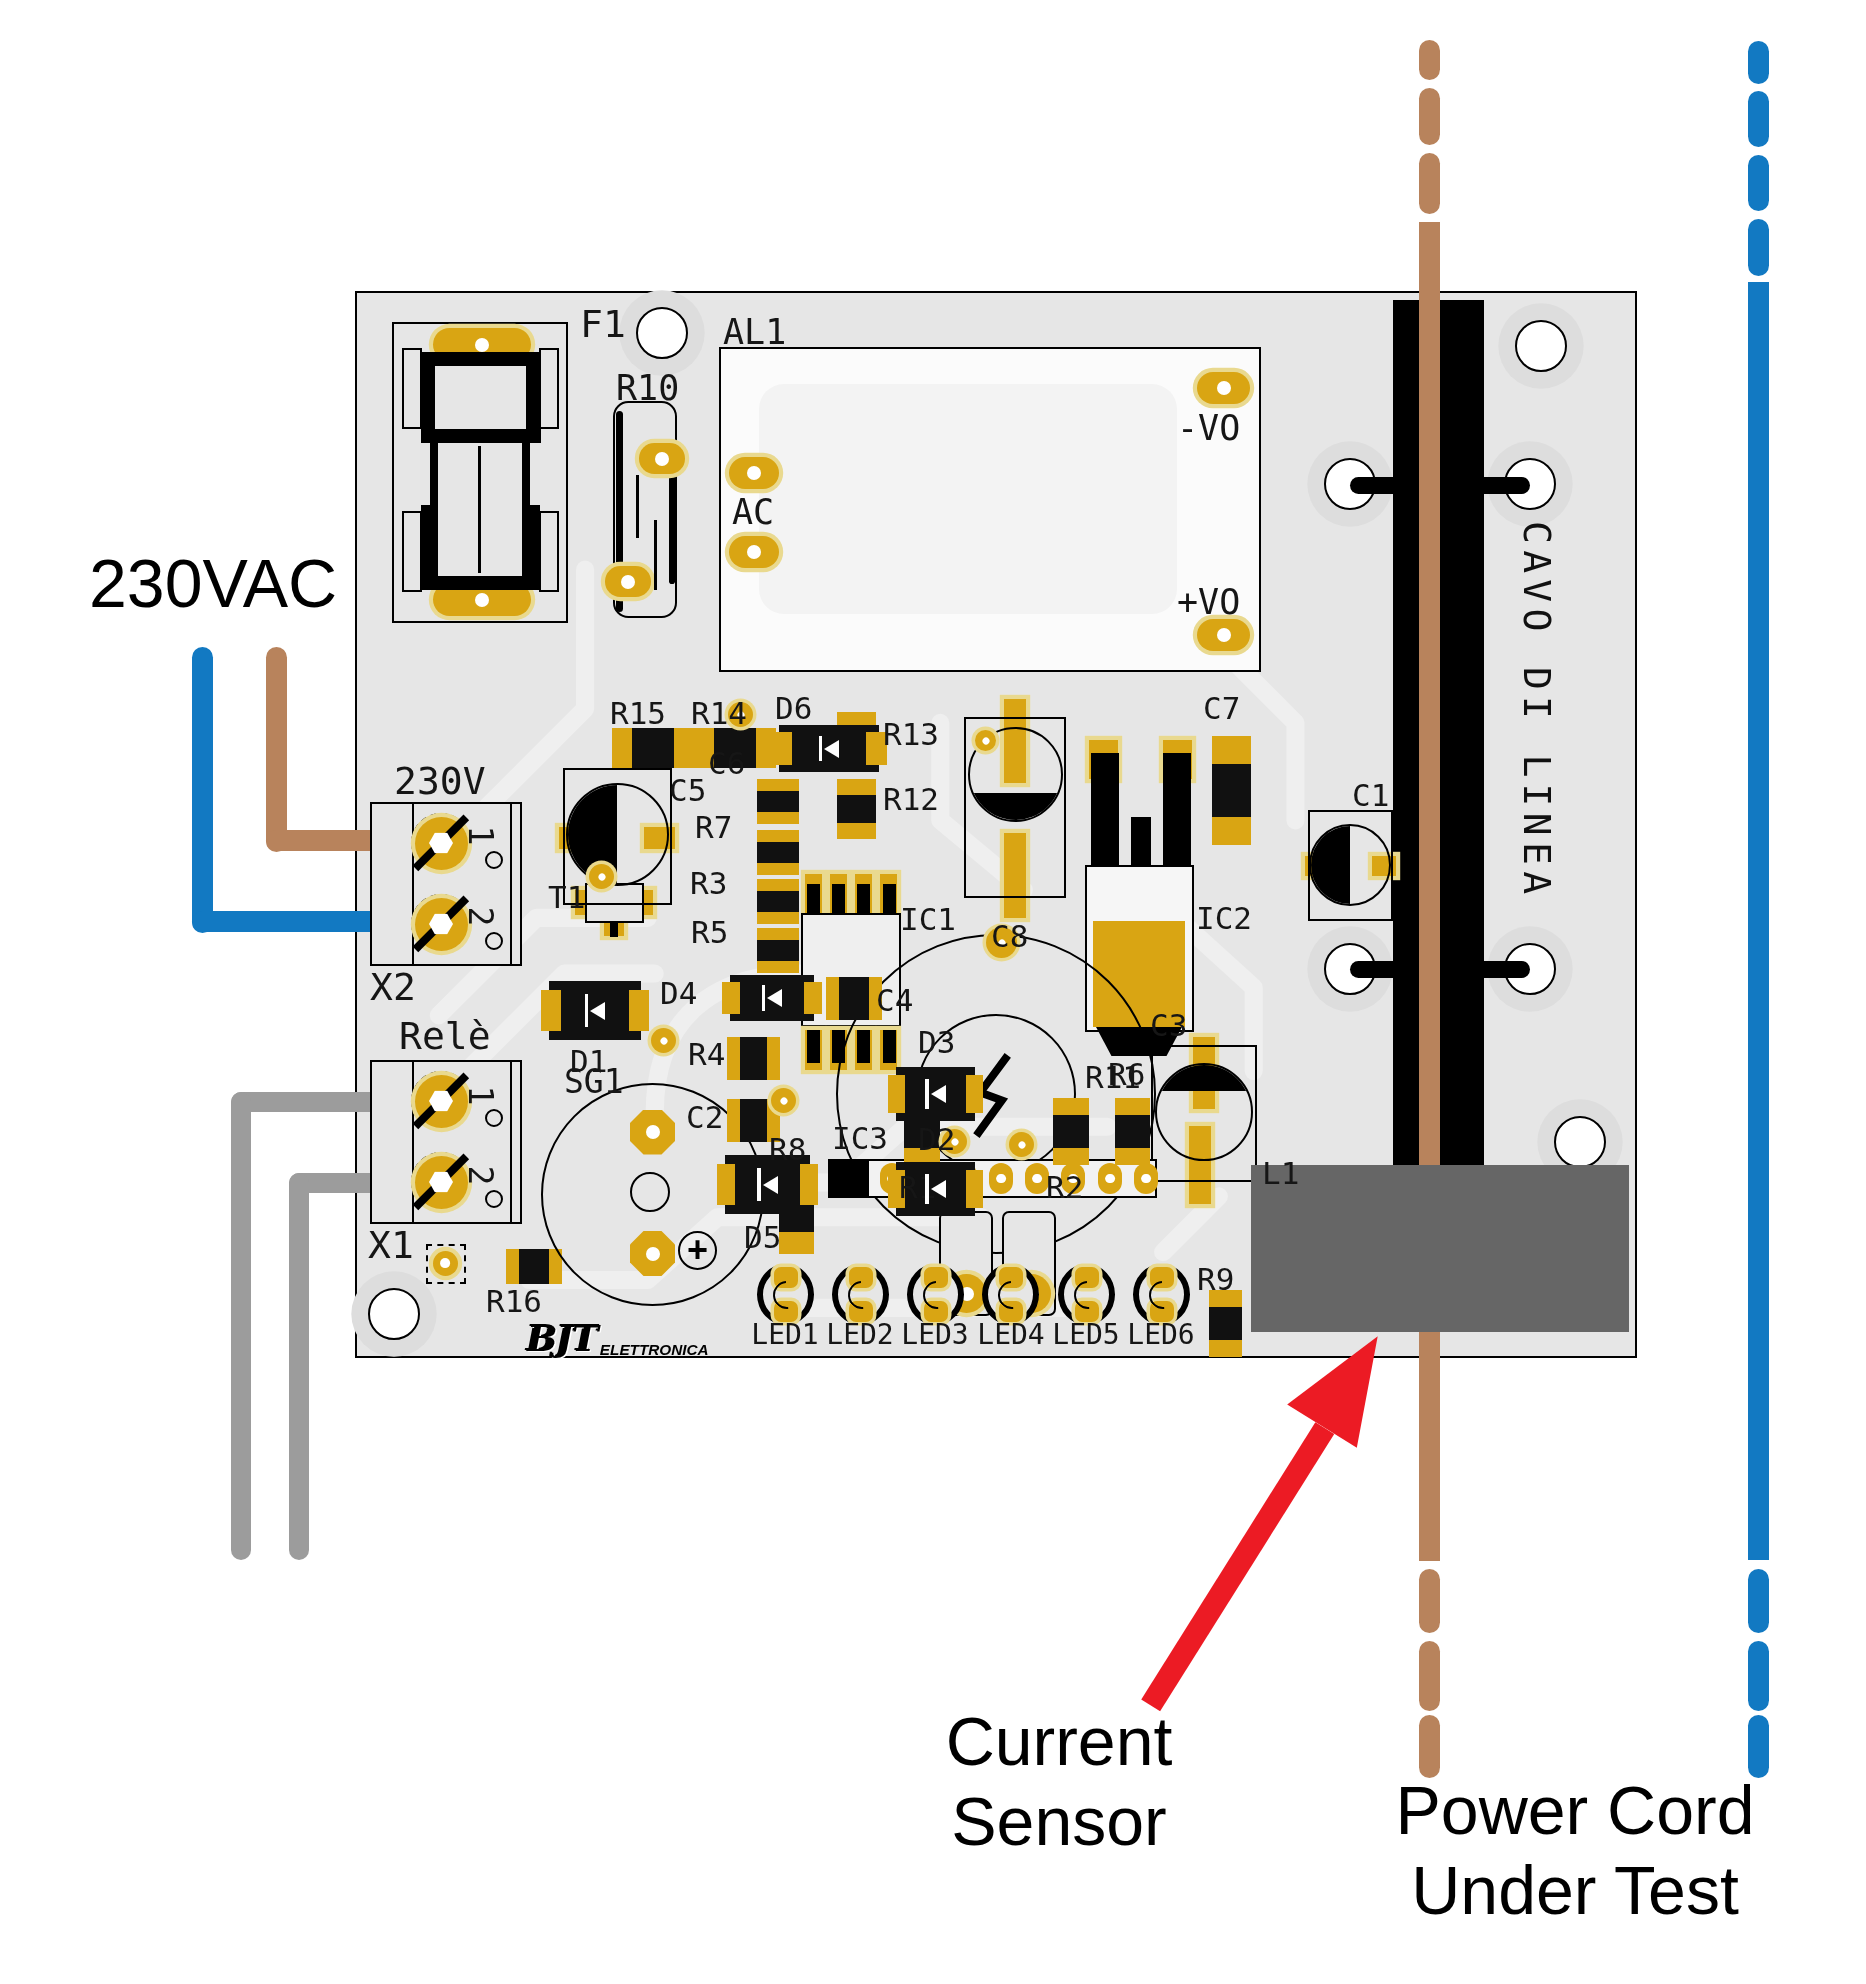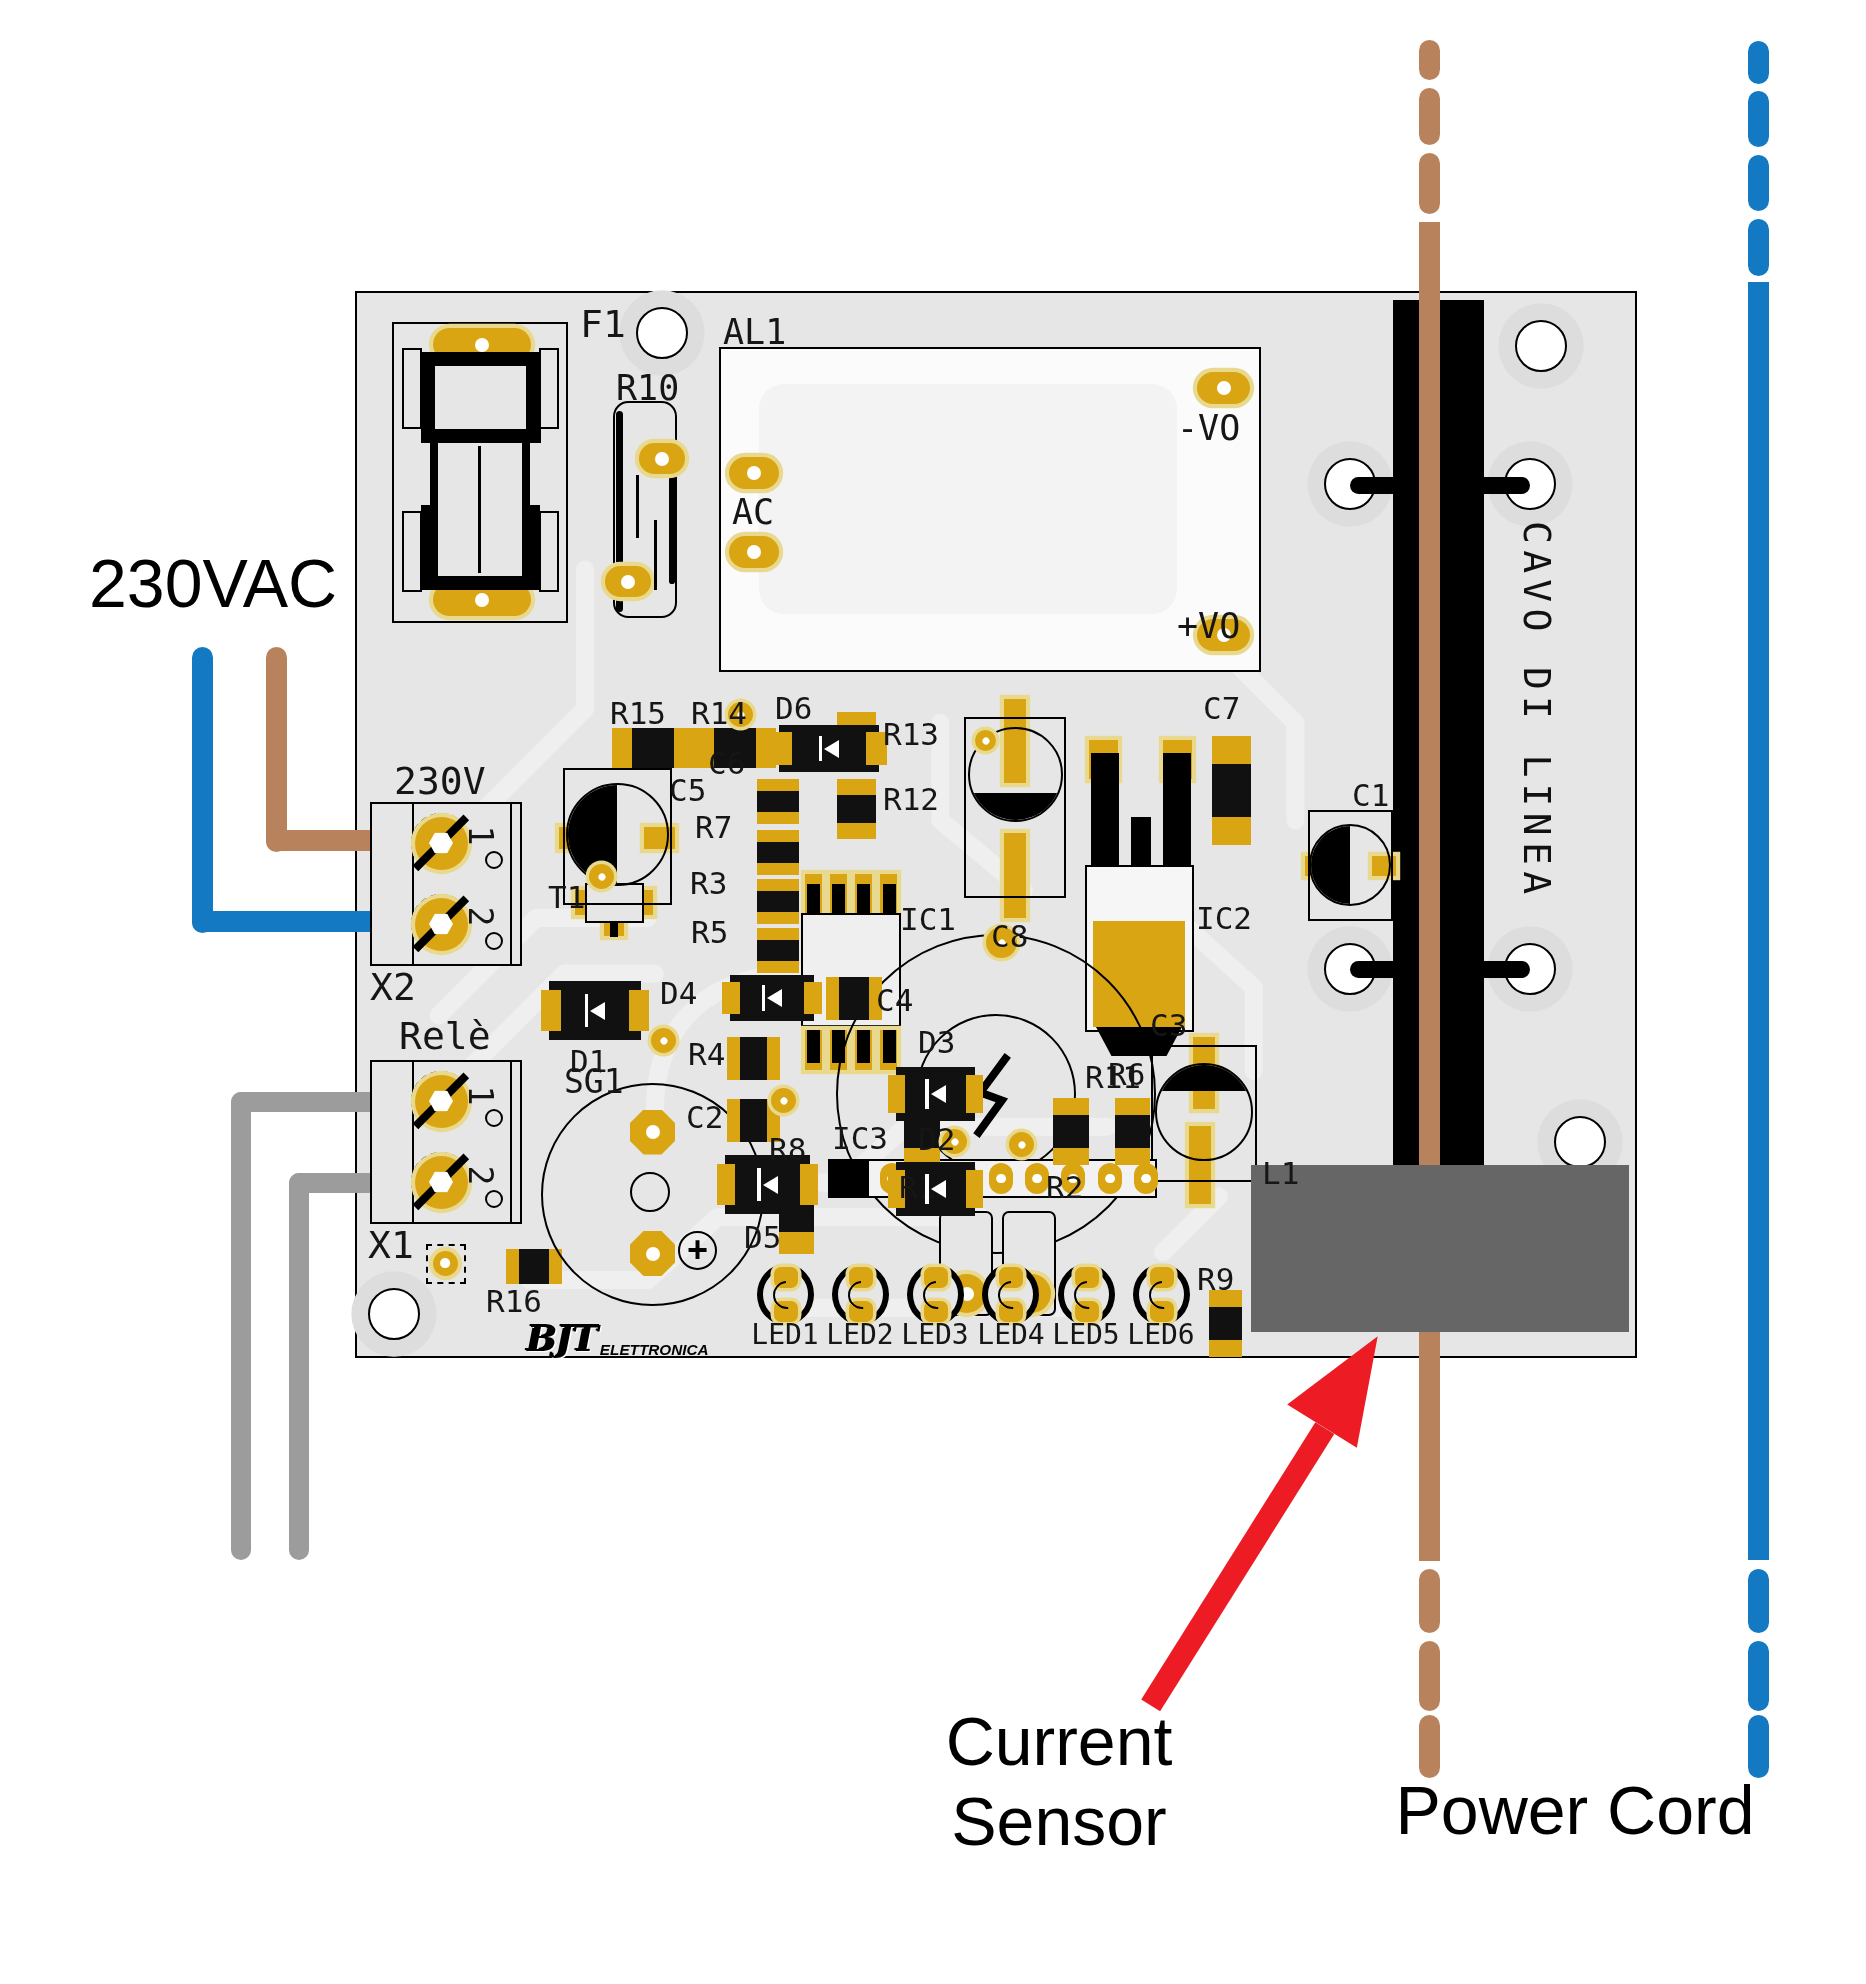--- a/index.html
+++ b/index.html
@@ -468,21 +468,21 @@
         <div class="p" style="top:-2.8px;"></div>
         <div class="p" style="bottom:-2.8px;"></div>
         <div class="arc"></div>
       </div>
       <div class="silk" style="left: 1125px; top: 1321px; width: 72px; font-size: 28px; text-align: center;">LED6</div>
       <div class="silk" style="left: 580px; top: 305px; font-size: 38px;">F1</div>
       <div class="silk" style="left: 723px; top: 315px; font-size: 35px;">AL1</div>
       <div class="silk" style="left: 616px; top: 371px; font-size: 35px;">R10</div>
       <div class="silk" style="left: 732px; top: 495px; font-size: 35px;">AC</div>
       <div class="silk" style="left: 1177px; top: 411px; font-size: 35px;">-VO</div>
-      <div class="silk" style="left: 1177px; top: 585px; font-size: 35px; margin-top: 24px;">+VO</div>
+      <div class="silk" style="left: 1177px; top: 585px; font-size: 35px;">+VO</div>
       <div class="silk" style="left: 394px; top: 762px; font-size: 38px;">230V</div>
       <div class="silk" style="left: 370px; top: 968px; font-size: 38px;">X2</div>
       <div class="silk" style="left: 399px; top: 1017px; font-size: 38px;">Relè</div>
       <div class="silk" style="left: 368px; top: 1226px; font-size: 38px;">X1</div>
       <div class="silk" style="left: 564px; top: 1065px; font-size: 33px;">SG1</div>
       <div class="silk" style="left: 486px; top: 1286px; font-size: 31px;">R16</div>
       <div class="silk" style="left: 548px; top: 882px; font-size: 31px;">T1</div>
       <div class="silk" style="left: 570px; top: 1046px; font-size: 31px;">D1</div>
       <div class="silk" style="left: 610px; top: 698px; font-size: 31px;">R15</div>
       <div class="silk" style="left: 691px; top: 698px; font-size: 31px;">R14</div>
@@ -533,16 +533,17 @@
 
   <div class="note" style="left:89px;top:543px;width:348px;text-align:left;">230VAC</div>
   <div class="note" style="left:84px;top:1566px;width:376px;">
   </div>
   <div class="note" style="left:885px;top:1701px;width:348px;">
     <div>Current</div>
     <div>Sensor</div>
   </div>
   <div class="note" style="left:1359px;top:1770px;width:432px;">
     <div>Power Cord</div>
+    <div>Under Test</div>
   </div>
 
 </div>
 
 
 </body></html>

